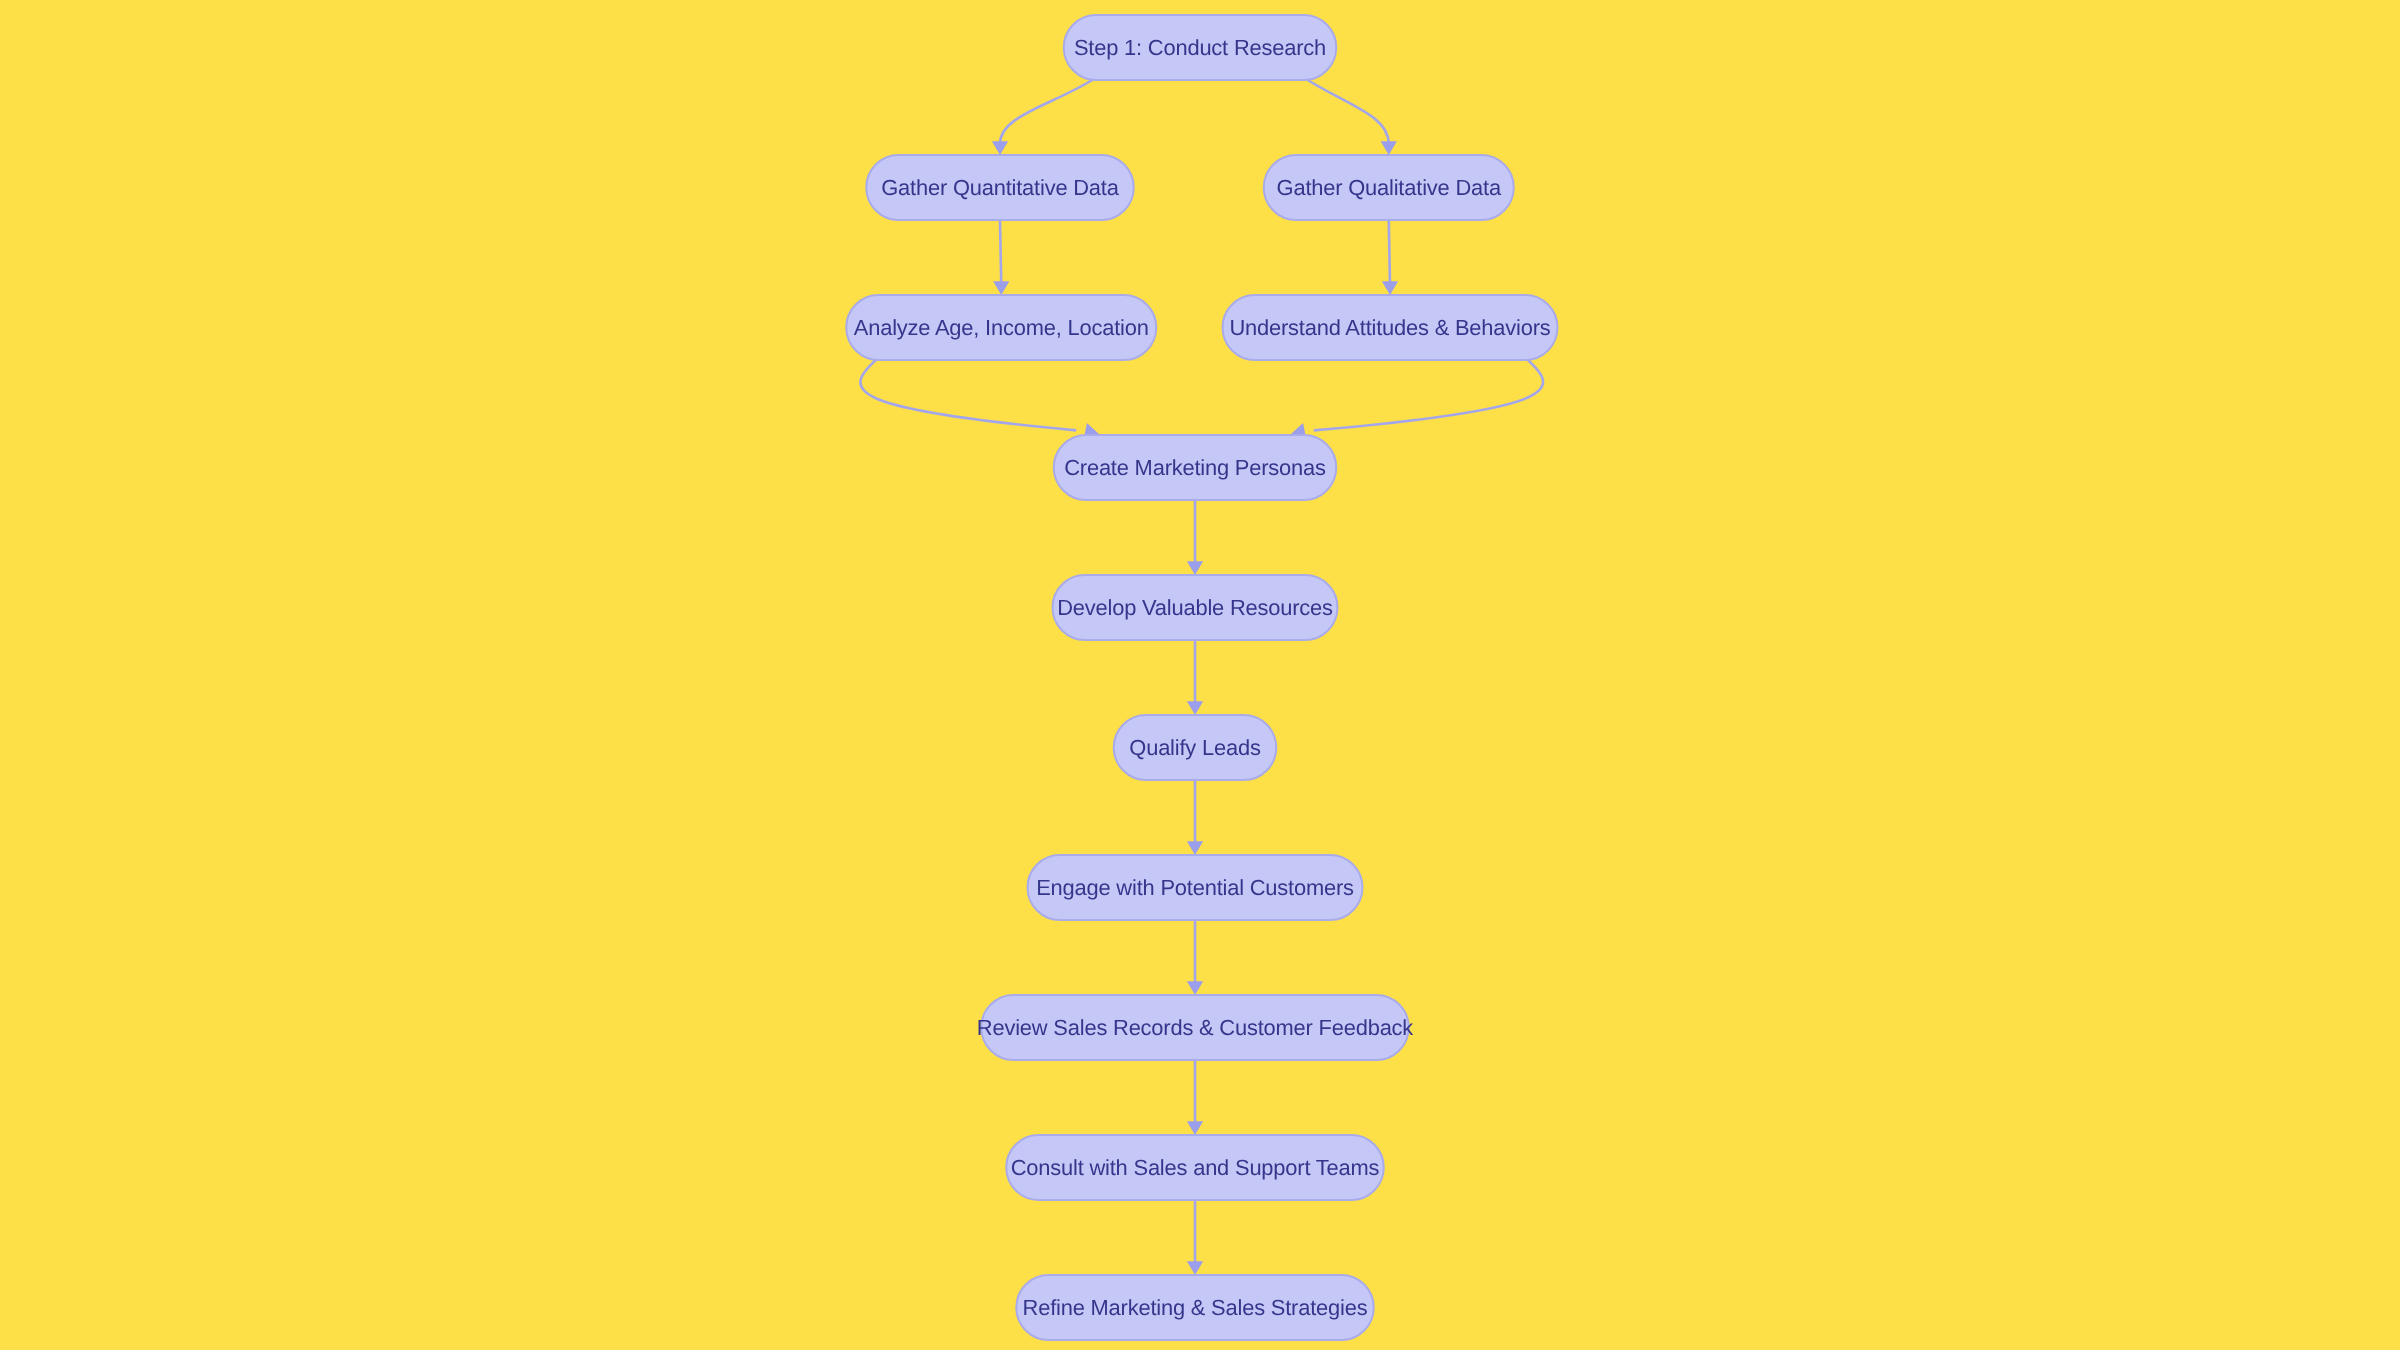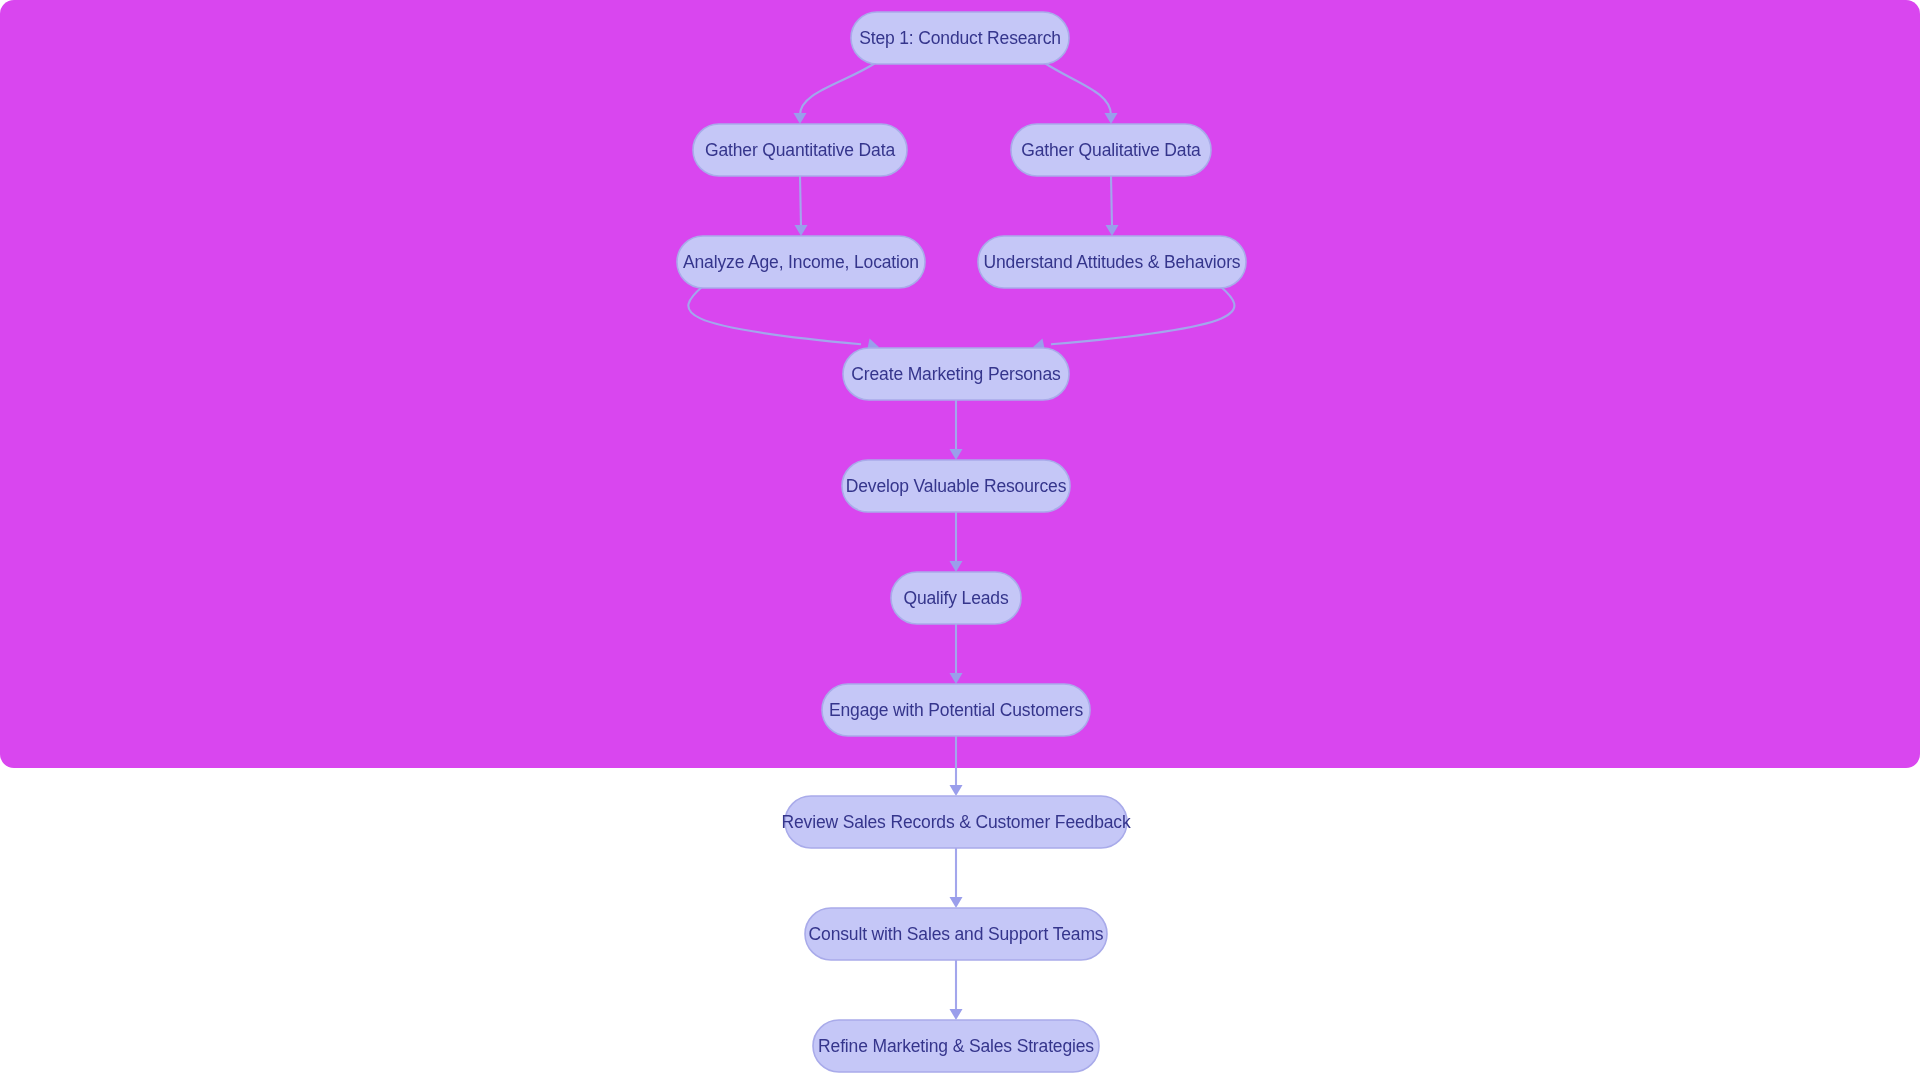--- a/index.html
+++ b/index.html
@@ -8,23 +8,22 @@
     padding: 0;
     background: #ffffff;
     width: 1920px;
     height: 1080px;
     overflow: hidden;
     font-family: "Liberation Sans", sans-serif;
   }
   #flow-root {
     position: relative;
     width: 1920px;
-    height: 768px;
-    background: #d946ef;
-    border-radius: 14px;
+    height: 1080px;
+    background: #fde047;
   }
   #flow-svg {
     position: absolute;
     top: 0;
     left: 0;
     width: 1920px;
     height: 1080px;
     display: block;
   }
   .node-shape {

